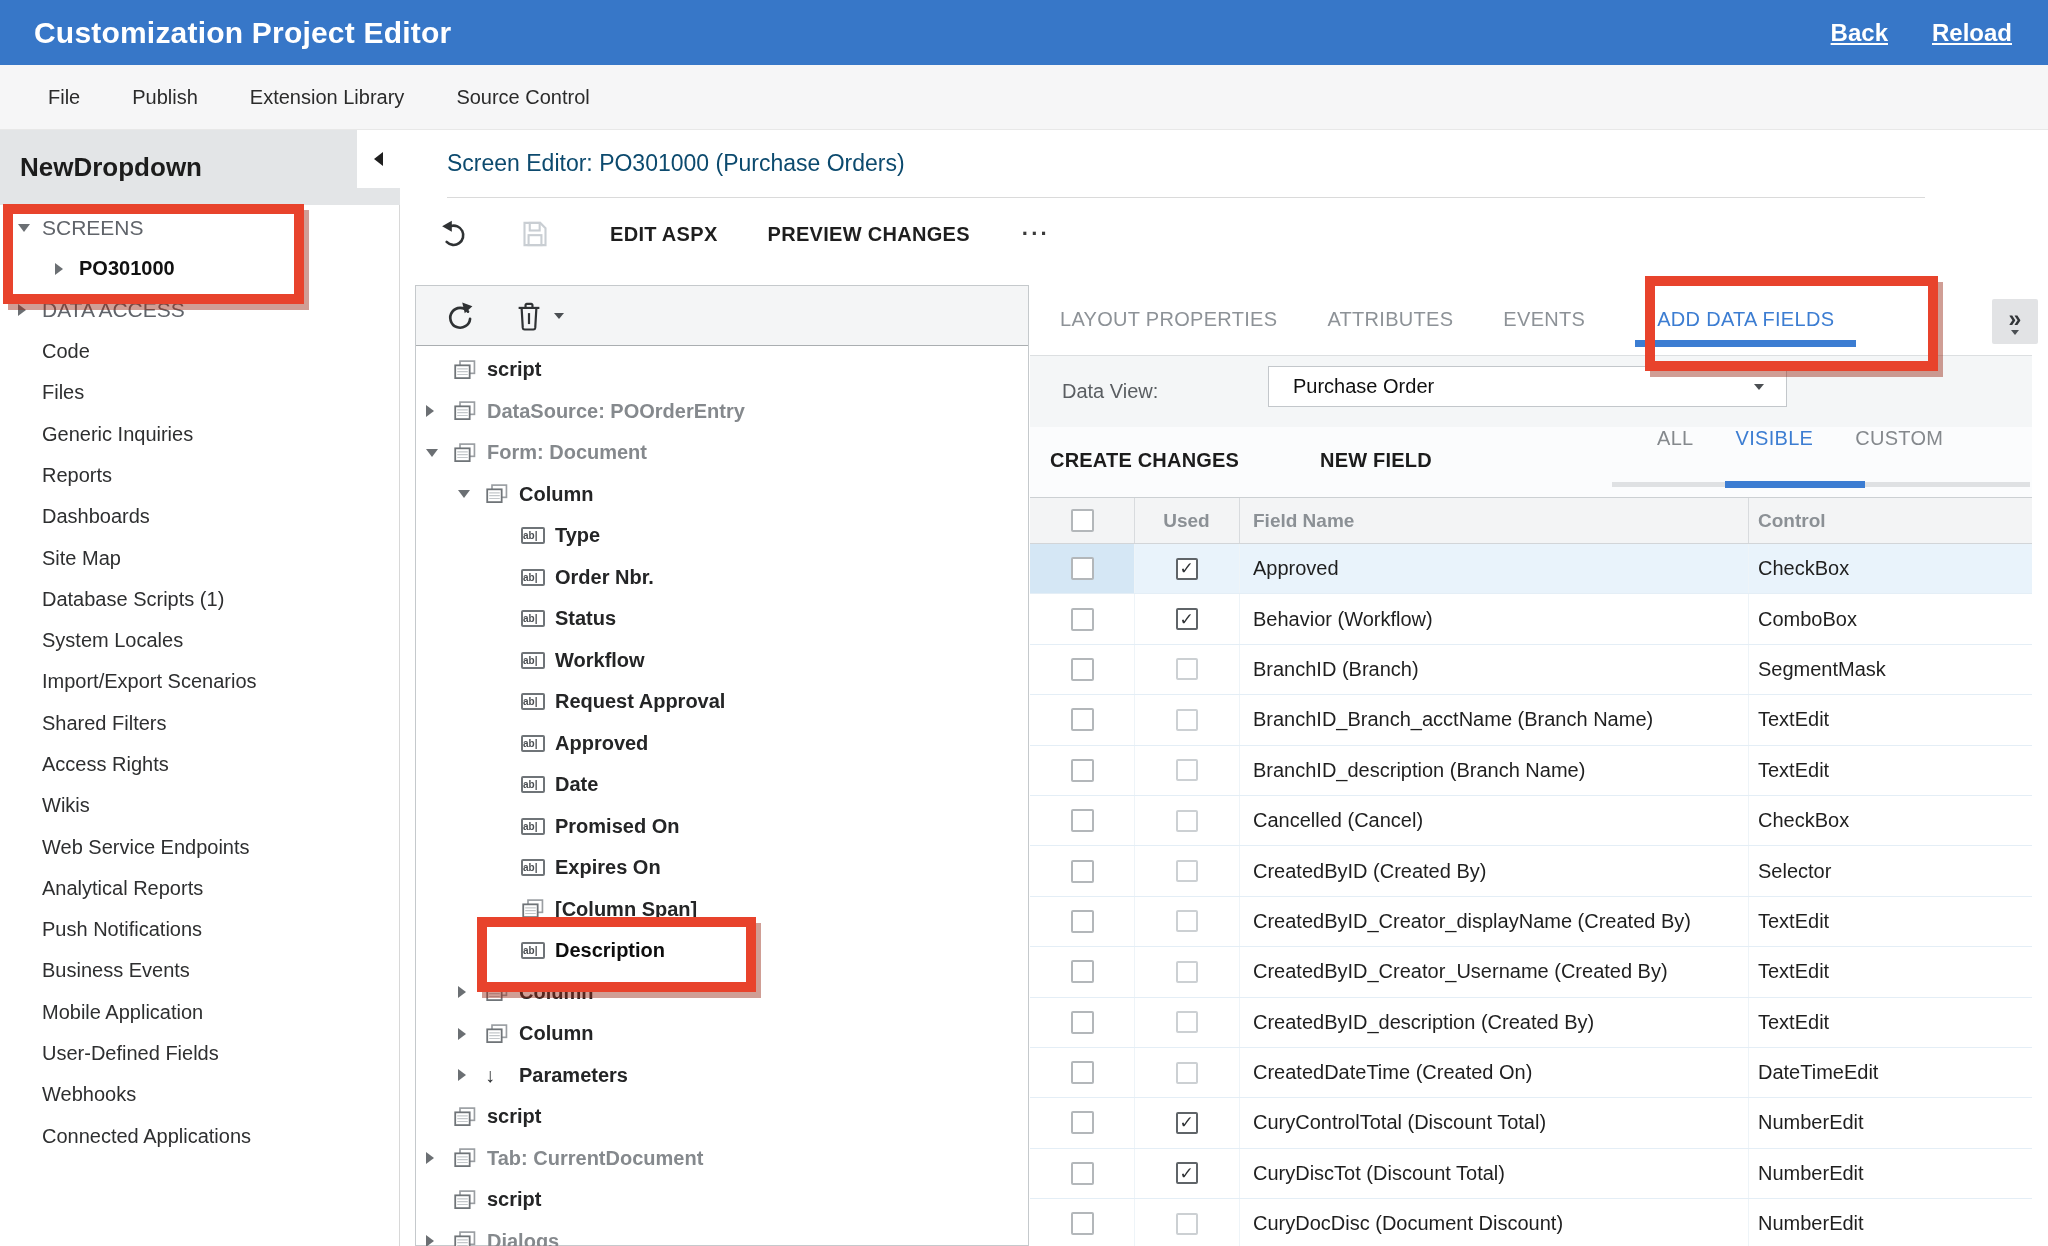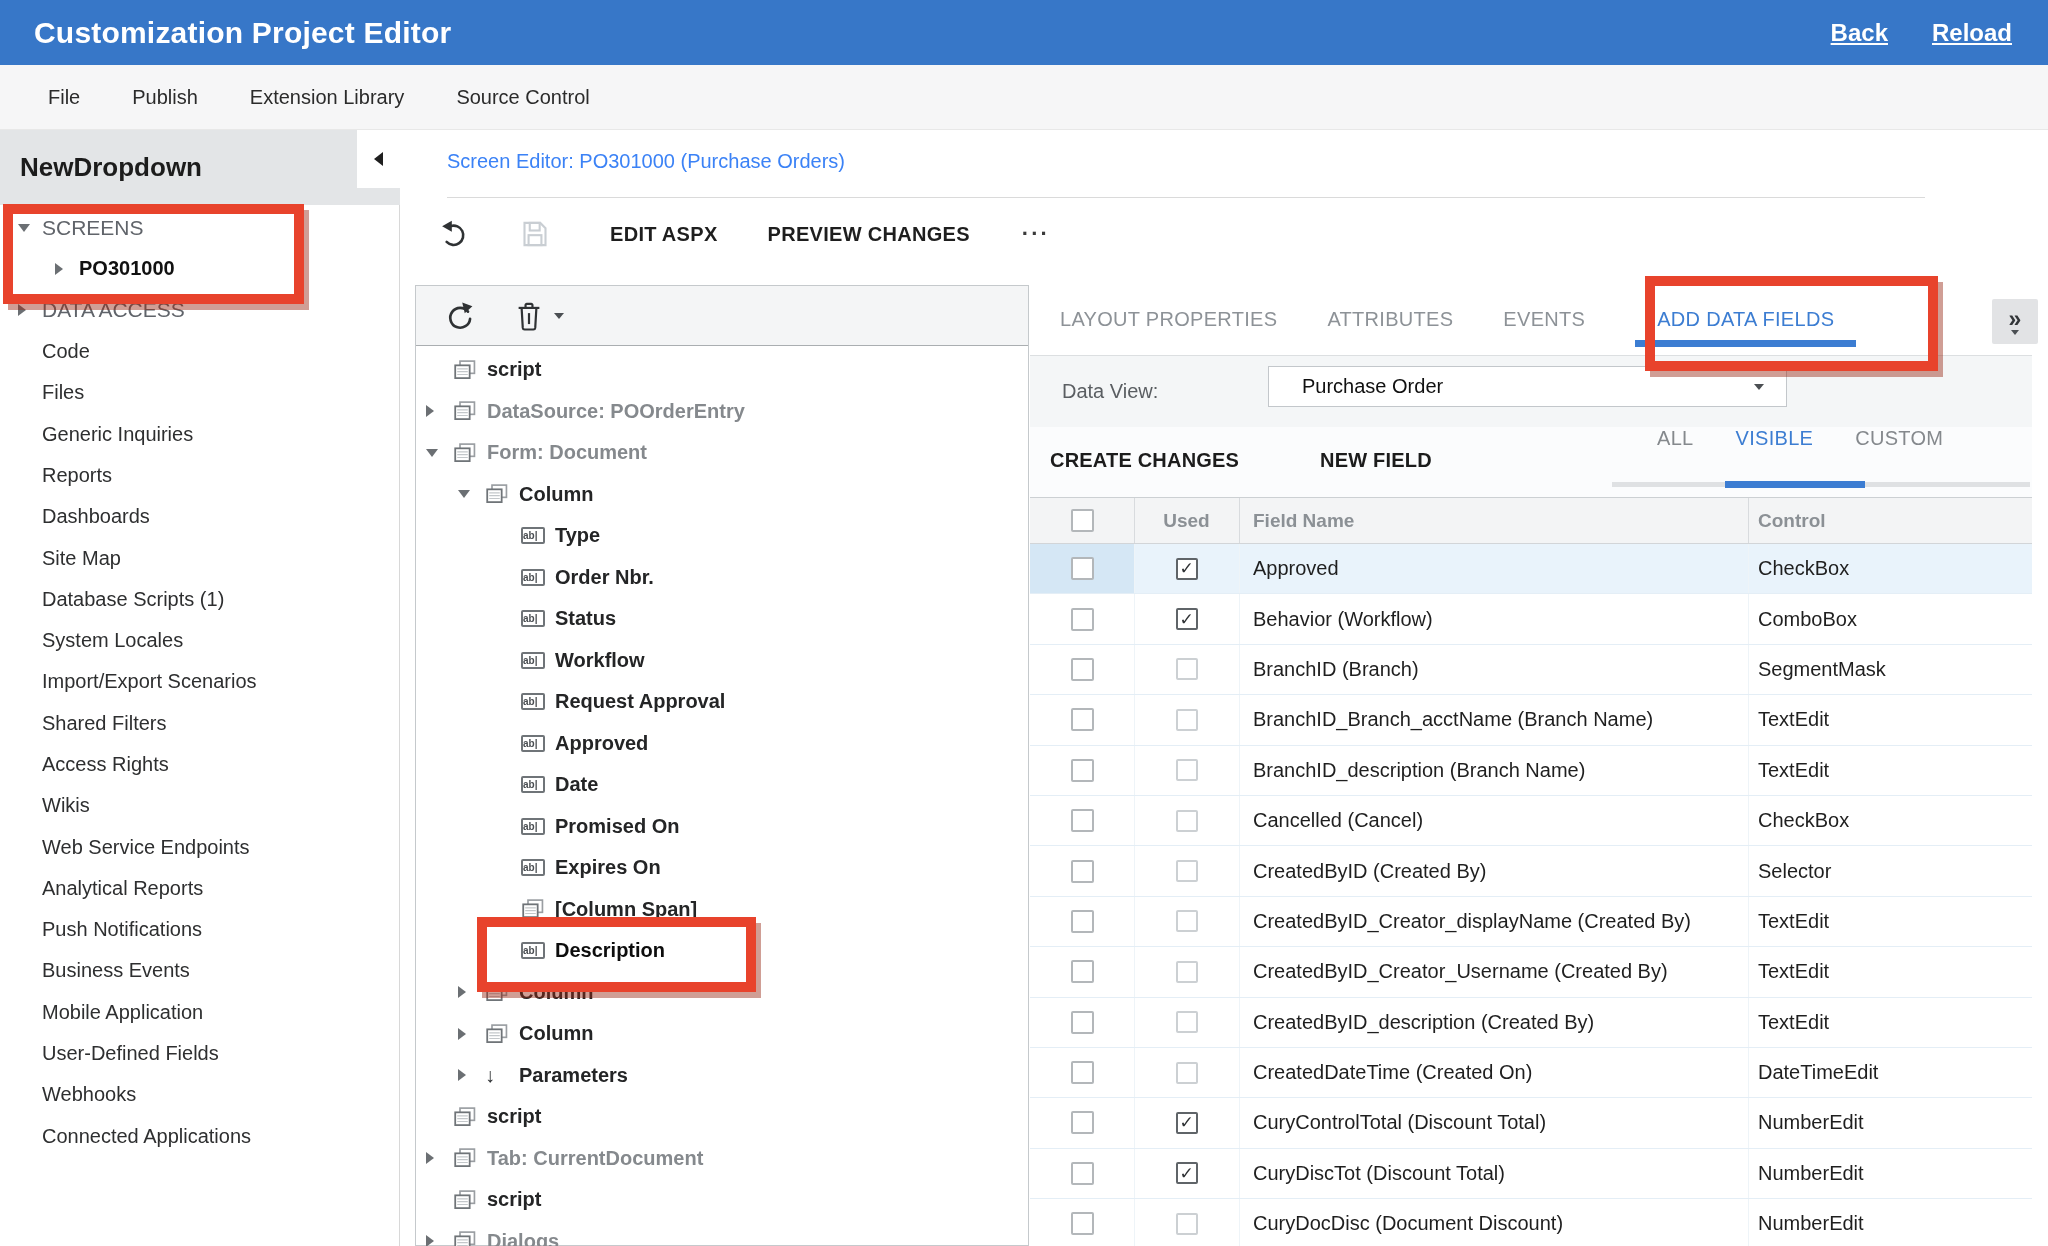--- a/index.html
+++ b/index.html
@@ -32,21 +32,21 @@
   .side-row.lvl-1 { padding-left:55px; }
   .side-row.gray { color:#60646a; font-size:21px; }
   .side-row.bold { font-weight:700; color:#111; }
 
   
   .tw { width:0; height:0; }
   .arrow-right .tw { border-top:6px solid transparent; border-bottom:6px solid transparent; border-left:8px solid #6b6f73; }
   .arrow-down  .tw { border-left:6px solid transparent; border-right:6px solid transparent; border-top:8px solid #6b6f73; }
 
   
-  .screen-title { position:absolute; left:447px; top:150px; font-size:20px; color:#3b82f6; }
+  .screen-title { position:absolute; left:447px; top:150px; font-size:23px; color:#0c4a6e; }
   .title-rule { position:absolute; left:447px; top:197px; width:1478px; height:1px; background:#dadada; }
   .main-toolbar { position:absolute; left:438px; top:214px; height:40px; display:flex; align-items:center; }
   .tb-icon { display:flex; align-items:center; justify-content:center; cursor:pointer; }
   .tb-undo { width:34px; }
   .tb-save { width:30px; margin-left:48px; cursor:default; }
   .tb-label { font-size:20px; font-weight:600; color:#1e1e1e; letter-spacing:.3px; cursor:pointer; }
   .tb-editaspx { margin-left:60px; }
   .tb-preview { margin-left:50px; }
   .tb-more { margin-left:52px; font-size:22px; font-weight:700; color:#3a3a3a; letter-spacing:2px; cursor:pointer; }
 
@@ -80,21 +80,21 @@
   .rtab.active::after { content:""; position:absolute; left:0; right:0; bottom:0; height:7px; background:#3C7DD2; }
   .expand-btn { position:absolute; left:1992px; top:299px; width:46px; height:45px; background:#e2e3e5; border-radius:2px;
                 display:flex; flex-direction:column; align-items:center; justify-content:center; cursor:pointer; }
   .expand-glyph { font-size:23px; font-weight:700; color:#333639; line-height:20px; }
   .expand-btn .caret { border-top-width:5px; border-left-width:4px; border-right-width:4px; margin-top:1px; }
 
   .dv-band { position:absolute; left:1030px; top:355px; width:1002px; height:72px; background:#f4f6f7; border-top:1px solid #dcdfe1; }
   .dv-label { position:absolute; left:32px; top:0; line-height:71px; font-size:20px; color:#5a5e62; }
   .dv-combo { position:absolute; left:238px; top:10px; width:519px; height:41px; background:#fff; border:1px solid #c3c7cb;
               display:flex; align-items:center; cursor:pointer; }
-  .dv-combo-value { font-size:20px; color:#101010; margin-left:33px; }
+  .dv-combo-value { font-size:20px; color:#101010; margin-left:24px; }
   .dv-combo .caret { position:absolute; right:22px; }
 
   .act-band { position:absolute; left:1030px; top:427px; width:1002px; height:70px; background:#fbfcfd; }
   .act-label { position:absolute; top:0; line-height:66px; font-size:20px; font-weight:600; color:#1c1c1c; letter-spacing:.2px; cursor:pointer; }
   .act-create { left:20px; }
   .act-new { left:290px; }
   .filters { position:absolute; left:627px; top:0; height:66px; display:flex; gap:42px; }
   .filter { font-size:20px; color:#85898d; letter-spacing:.3px; cursor:pointer; }
   .filter.active { color:#3C7DD2; }
   .filter-track { position:absolute; left:582px; top:55px; width:418px; height:5px; background:#dfe1e3; }

